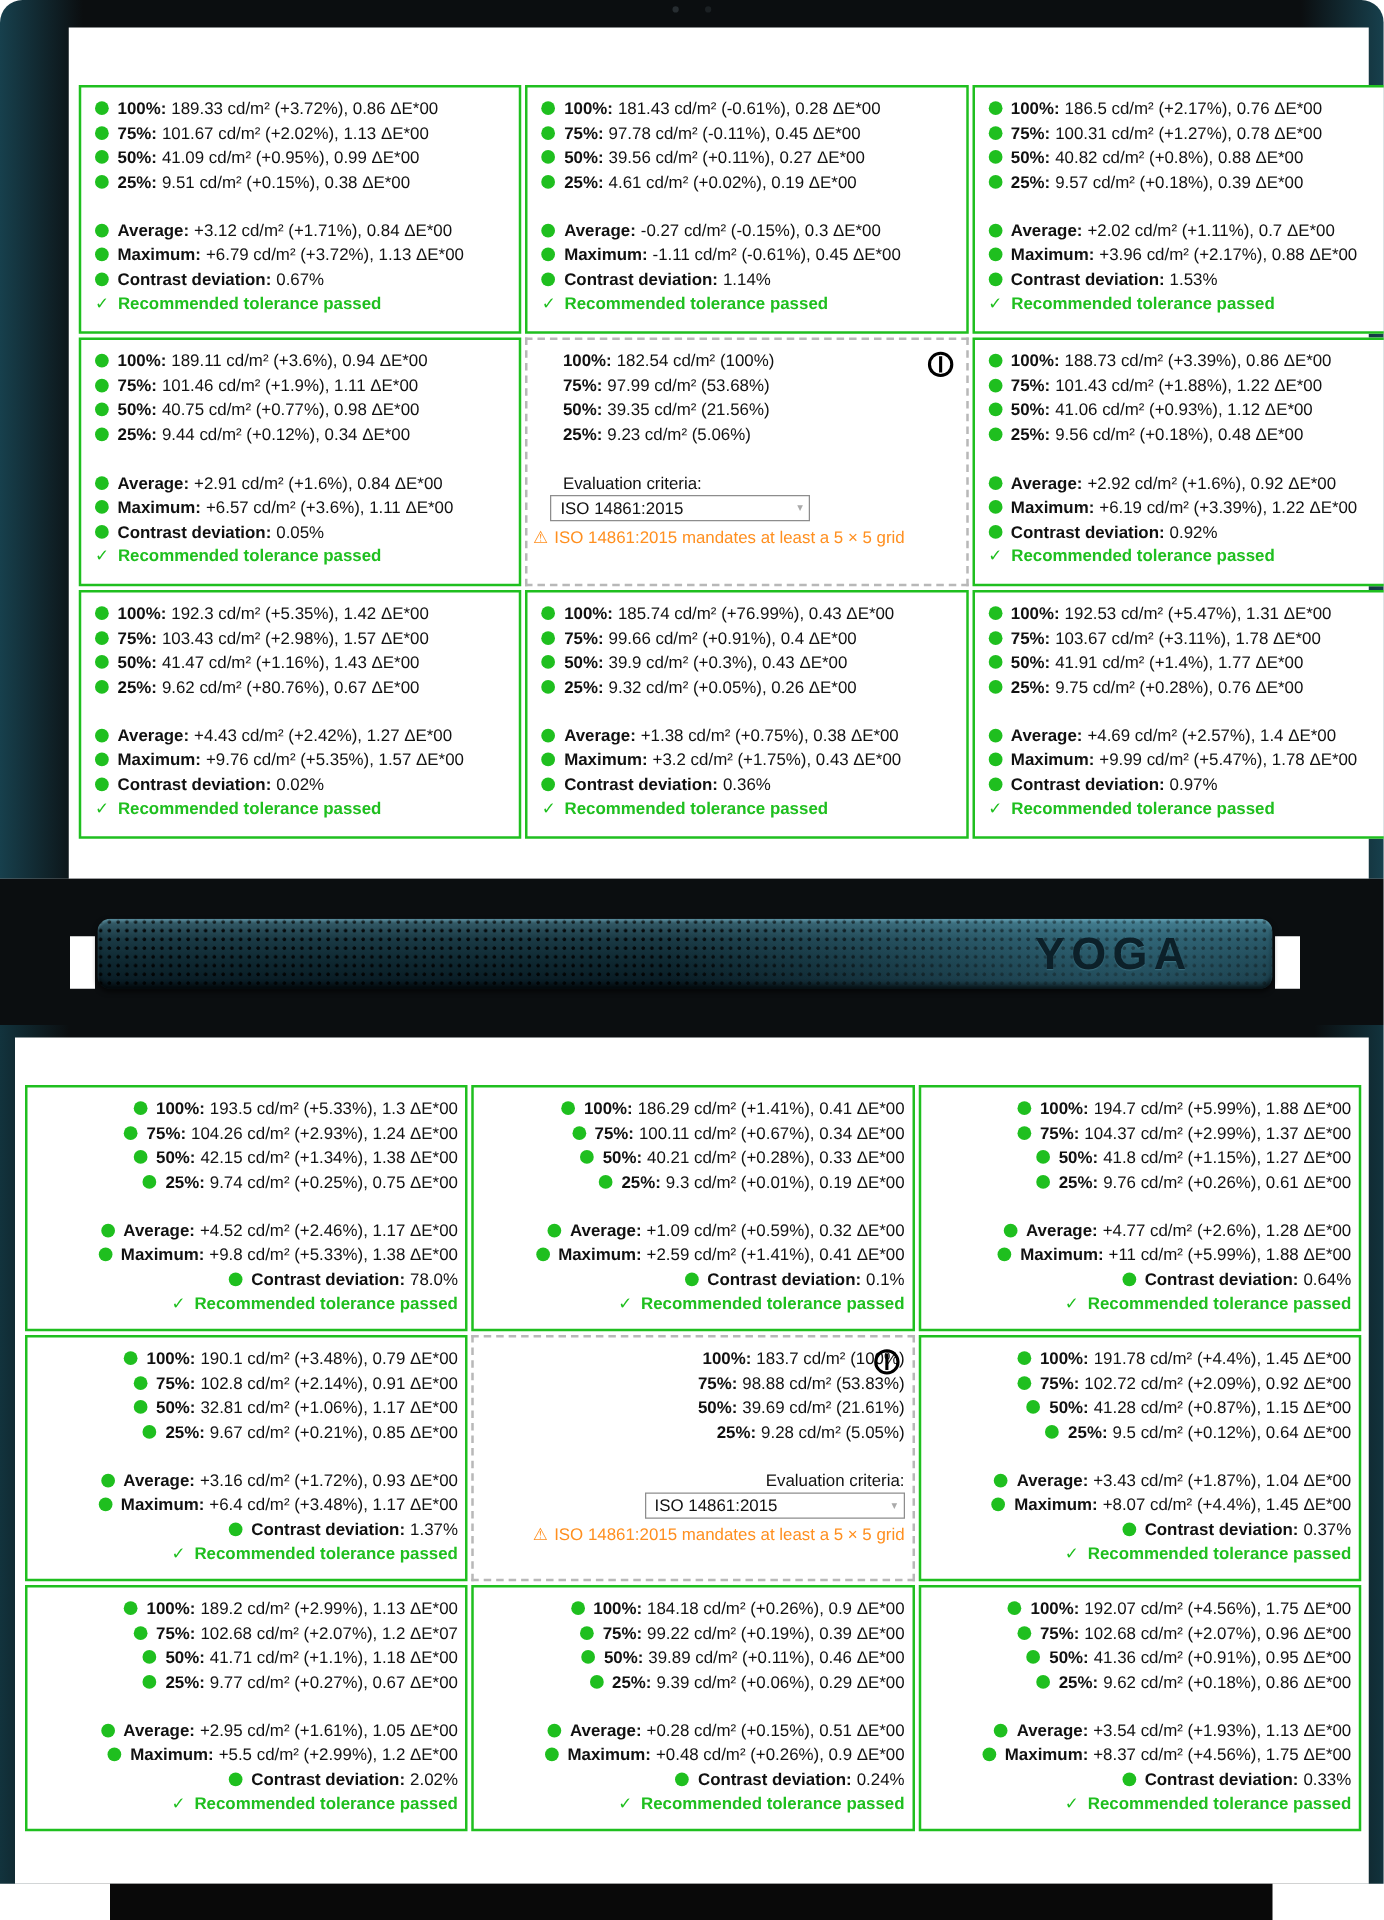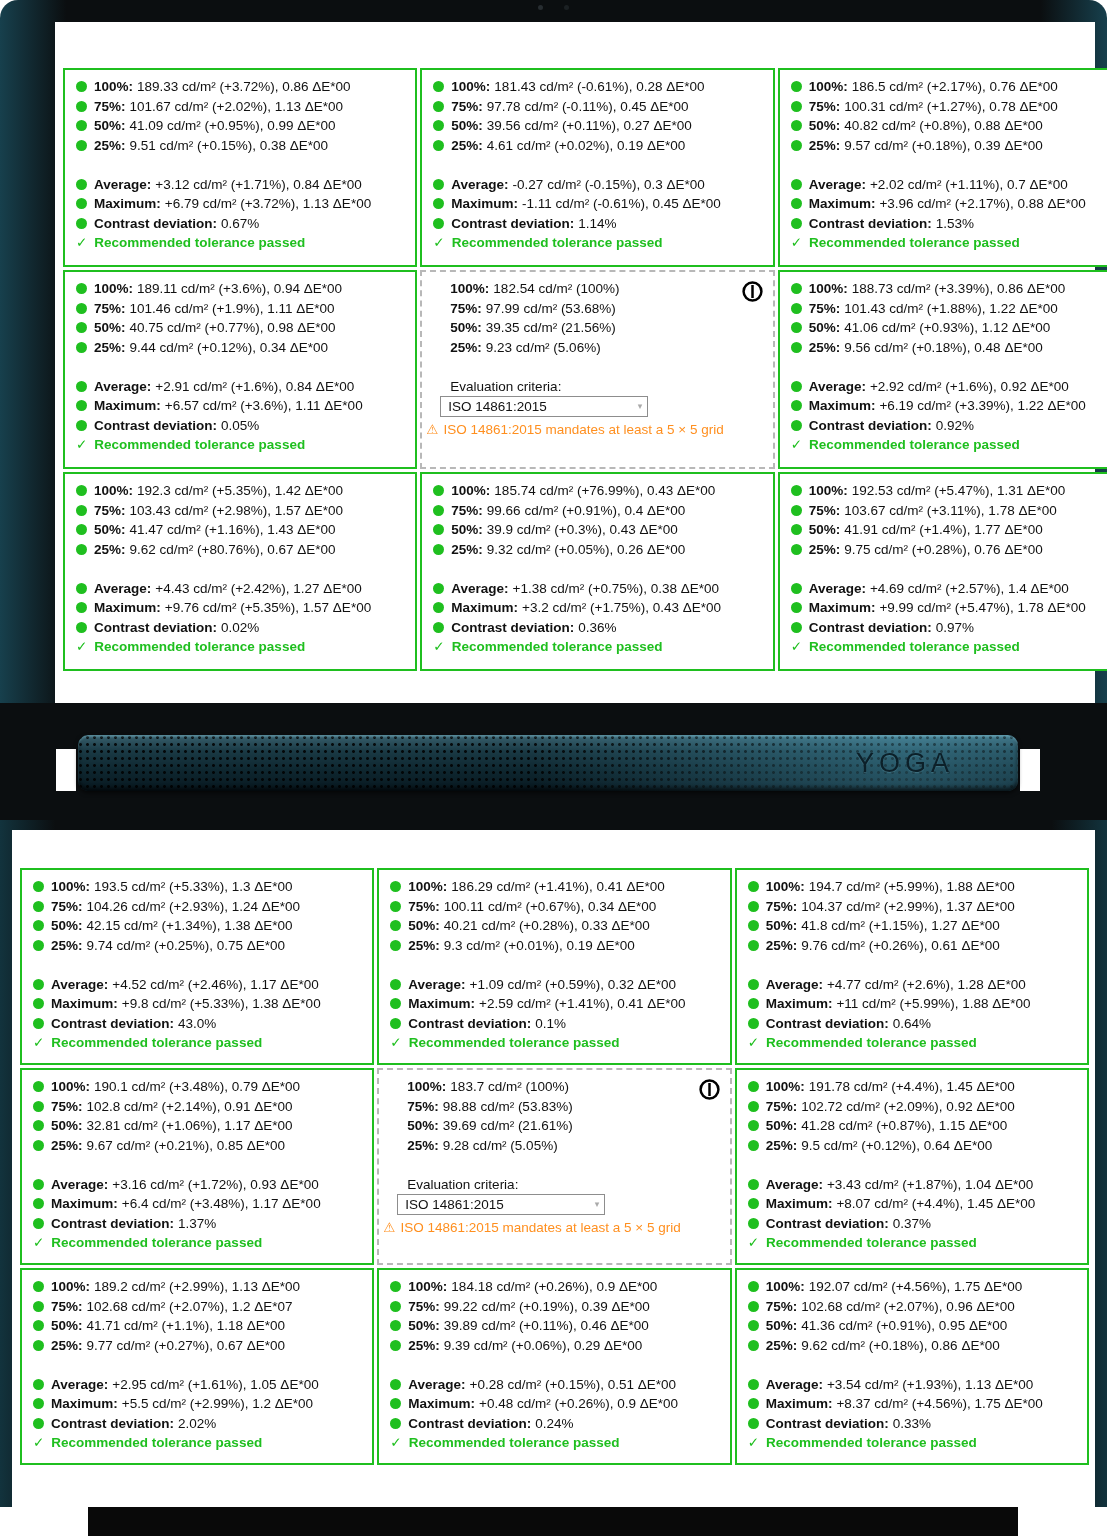--- a/index.html
+++ b/index.html
@@ -13,40 +13,41 @@
   }
   
   .half{position:absolute;left:0;width:1107px;}
   .half.top{
     top:0;height:703px;border-radius:18px 18px 0 0;
     background:linear-gradient(90deg,#17404d 0,#0b0e10 6%,#0b0e10 94%,#17404d 100%);
   }
   .half.bottom{
     top:820px;height:687px;
     background:linear-gradient(90deg,#12333d 0,#0b0e10 5%,#0b0e10 95%,#12333d 100%);
+    text-align:right;
   }
   .cam-dot{position:absolute;top:5px;width:5px;height:5px;border-radius:50%;background:#272d31;}
   .screen{position:absolute;left:12px;right:12px;bottom:0;background:#fff;}
   .half.top .screen{top:22px;margin-left:43px;}
   .half.bottom .screen{top:10px;}
   
   .hinge{position:absolute;left:0;top:703px;width:1107px;height:117px;background:#0b0e10;}
   .hinge .notch{position:absolute;top:46px;width:20px;height:42px;background:#fff;}
   .speaker-bar{
     position:absolute;left:78px;top:32px;width:940px;height:56px;border-radius:10px;
     background:
       radial-gradient(circle at 88% 20%, rgba(110,220,255,.28), transparent 45%),
       radial-gradient(circle at 2.5px 2.5px, rgba(0,0,0,.85) 1.25px, transparent 1.6px),
       linear-gradient(180deg,#39616e 0%,#1a3a45 28%,#0e2730 62%,#081820 100%);
     background-size:auto,7px 7px,auto;
     box-shadow:inset 0 2px 2px rgba(150,220,240,.35), inset 0 -3px 4px rgba(0,0,0,.7), 0 2px 4px rgba(0,0,0,.6);
   }
   .yoga{
     position:absolute;right:64px;top:50%;transform:translateY(-50%);
-    font-size:27px;letter-spacing:5px;color:#0c2029;font-weight:400;
+    font-size:36px;letter-spacing:5px;color:#0c2029;font-weight:700;
     text-shadow:0 1px 1px rgba(130,200,220,.25);
   }
   .bottom-bar{position:absolute;left:88px;top:1507px;width:930px;height:29px;background:#090909;}
   
   .grid{
     position:absolute;left:8px;width:1069px;
     display:grid;grid-template-columns:repeat(3,1fr);gap:3px;
   }
   .grid.top-g{top:46px;grid-auto-rows:199px;}
   .grid.bot-g{top:38px;grid-auto-rows:197px;}
@@ -196,21 +197,21 @@
   <div class="screen">
     <div class="grid bot-g" id="grid-bottom">
         <div class="cell">
           <div class="line"><span class="bullet"></span><b>100%:</b><span>193.5 cd/m² (+5.33%), 1.3 ΔE*00</span></div>
           <div class="line"><span class="bullet"></span><b>75%:</b><span>104.26 cd/m² (+2.93%), 1.24 ΔE*00</span></div>
           <div class="line"><span class="bullet"></span><b>50%:</b><span>42.15 cd/m² (+1.34%), 1.38 ΔE*00</span></div>
           <div class="line"><span class="bullet"></span><b>25%:</b><span>9.74 cd/m² (+0.25%), 0.75 ΔE*00</span></div>
           <div class="gap"></div>
           <div class="line"><span class="bullet"></span><b>Average:</b><span>+4.52 cd/m² (+2.46%), 1.17 ΔE*00</span></div>
           <div class="line"><span class="bullet"></span><b>Maximum:</b><span>+9.8 cd/m² (+5.33%), 1.38 ΔE*00</span></div>
-          <div class="line"><span class="bullet"></span><b>Contrast deviation:</b><span>43.0%</span></div>
+          <div class="line"><span class="bullet"></span><b>Contrast deviation:</b><span>78.0%</span></div>
           <div class="status"><span class="check">✓</span><span>Recommended tolerance passed</span></div>
         </div>
         <div class="cell">
           <div class="line"><span class="bullet"></span><b>100%:</b><span>186.29 cd/m² (+1.41%), 0.41 ΔE*00</span></div>
           <div class="line"><span class="bullet"></span><b>75%:</b><span>100.11 cd/m² (+0.67%), 0.34 ΔE*00</span></div>
           <div class="line"><span class="bullet"></span><b>50%:</b><span>40.21 cd/m² (+0.28%), 0.33 ΔE*00</span></div>
           <div class="line"><span class="bullet"></span><b>25%:</b><span>9.3 cd/m² (+0.01%), 0.19 ΔE*00</span></div>
           <div class="gap"></div>
           <div class="line"><span class="bullet"></span><b>Average:</b><span>+1.09 cd/m² (+0.59%), 0.32 ΔE*00</span></div>
           <div class="line"><span class="bullet"></span><b>Maximum:</b><span>+2.59 cd/m² (+1.41%), 0.41 ΔE*00</span></div>

